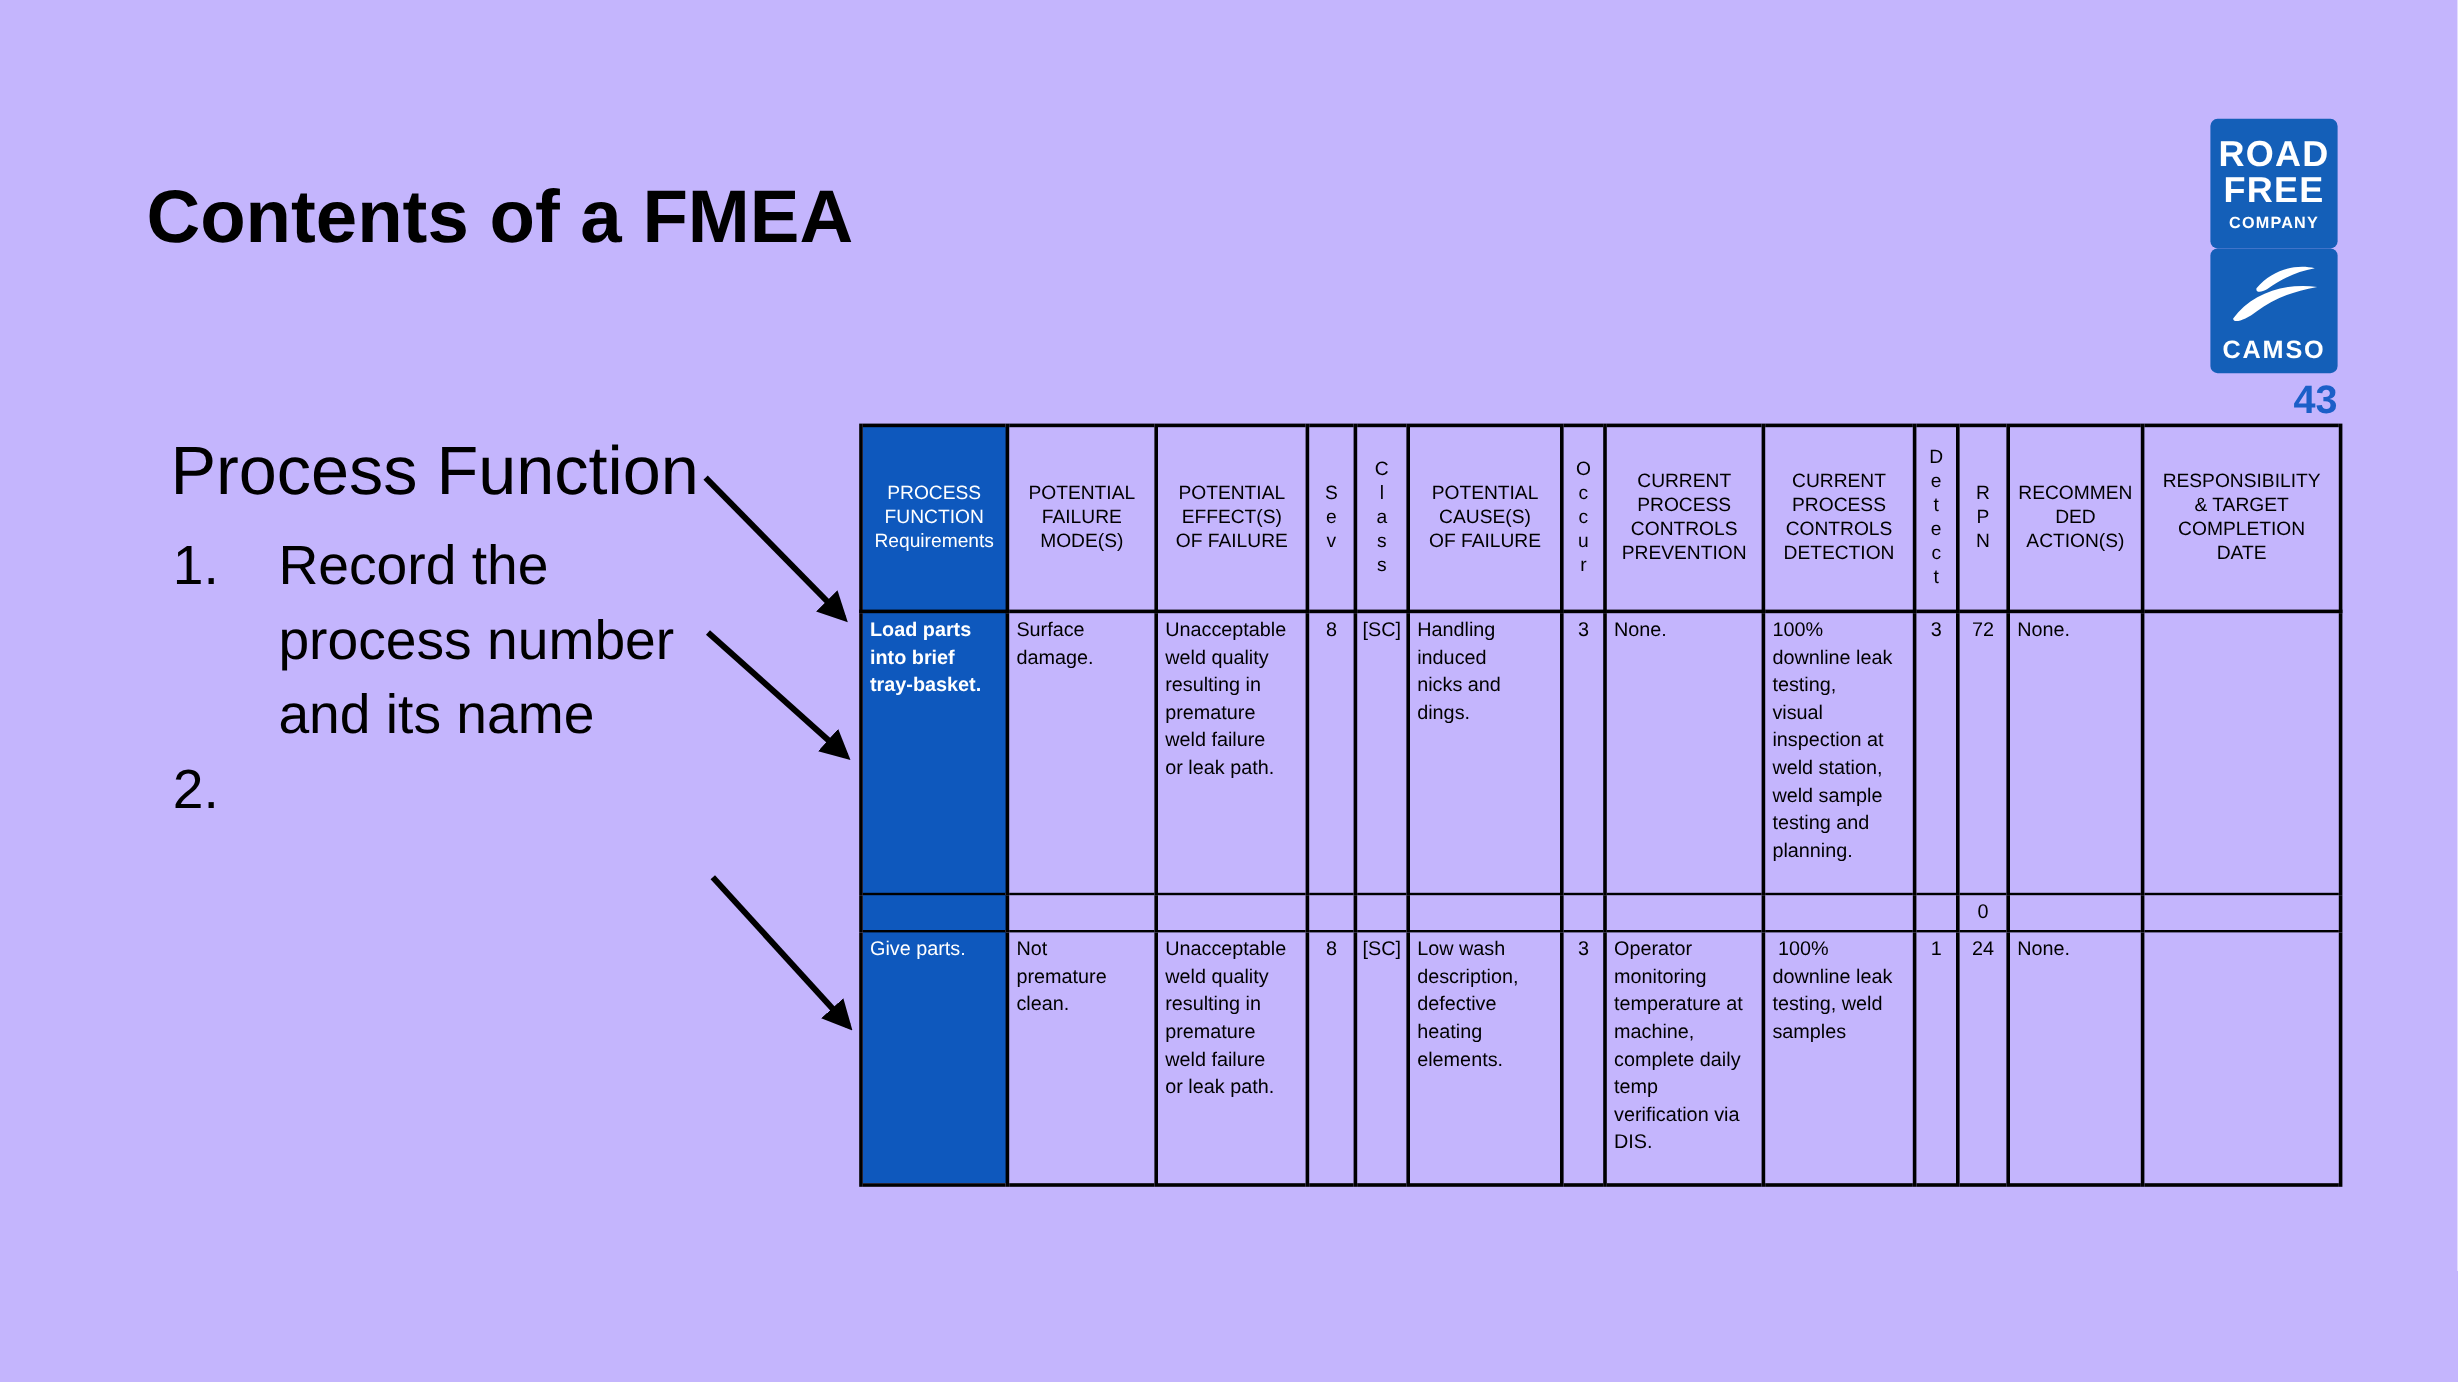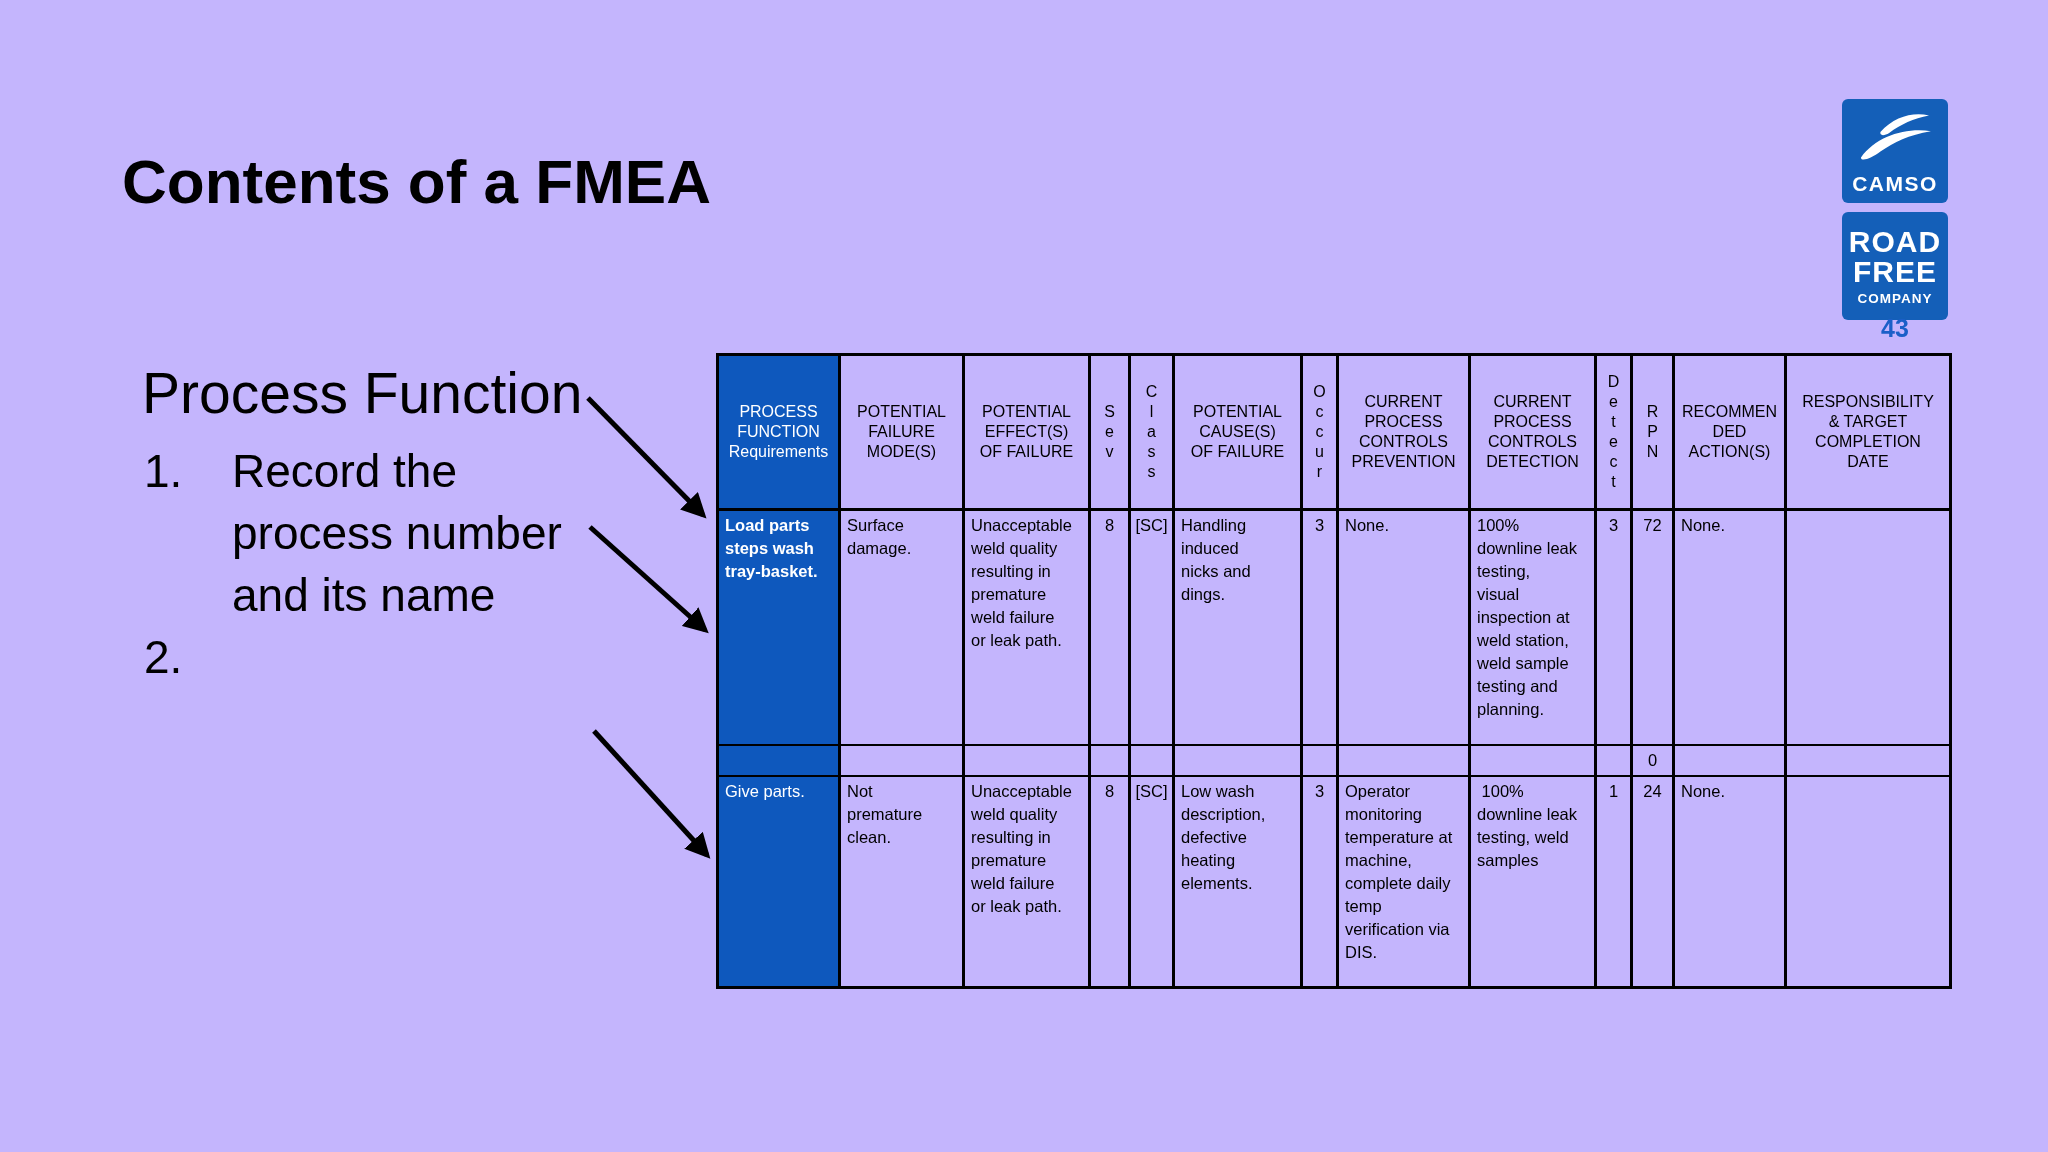--- a/index.html
+++ b/index.html
@@ -13,22 +13,22 @@
   }
   
   .logo { position:absolute; left:1842px; top:99px; width:106px; }
   .logo-box { width:106px; background:#145fb8; border-radius:6px; color:#fff; text-align:center; box-sizing:border-box; }
   .logo-camso { height:104px; position:relative; margin-bottom:9px; }
   .camso-swoosh { position:absolute; left:0; top:2px; width:106px; height:70px; }
   .camso-text { position:absolute; bottom:7px; width:100%; font-weight:bold; font-size:21px; letter-spacing:1.5px; }
   .logo-road { height:108px; display:flex; flex-direction:column; justify-content:center; line-height:1.02; }
   .road-line { font-size:30px; font-weight:bold; letter-spacing:1px; }
   .company-line { font-size:13.5px; font-weight:bold; letter-spacing:1px; margin-top:4px; }
-  .page-num { position:absolute; left:1842px; top:314px; width:106px; text-align:center;
-              color:#1b5fc8; font-weight:bold; font-size:25px; }
+  .page-num { position:absolute; left:1842px; top:314px; width:106px; text-align:right;
+              color:#1b5fc8; font-weight:bold; font-size:33px; }
   
   .pf-heading { position:absolute; left:124px; top:360px; font-size:57px; white-space:nowrap;margin-left:18px; }
   .pf-list { position:absolute; left:144px; top:440px; font-size:46px; line-height:62px; width:480px; }
   .pf-item { position:relative; padding-left:88px; white-space:pre-line; }
   .pf-num { position:absolute; left:0; top:0; }
   
   .arrows { position:absolute; left:0; top:0; width:2048px; height:1152px; pointer-events:none; }
   
   .fmea {
     position:absolute; left:716px; top:353px;
@@ -53,31 +53,31 @@
   .fmea tbody tr:first-child td.bluecell { font-weight:bold; }
 </style>
 </head>
 <body>
 
 <div class="slide">
 
   <div class="title">Contents of a FMEA</div>
 
   <div class="logo">
+    <div class="logo-box logo-road">
+      <div class="road-line">ROAD</div>
+      <div class="road-line">FREE</div>
+      <div class="company-line">COMPANY</div>
+    </div>
     <div class="logo-box logo-camso">
       <svg class="camso-swoosh" viewBox="0 0 106 72" xmlns="http://www.w3.org/2000/svg">
         <path d="M38,32 C52,16 72,11 88,15 C72,18 59,24 47,33 C42,36 37,36 38,32 Z" fill="#ffffff"></path>
         <path d="M18,58 C34,36 64,27 90,31 C67,35 52,42 38,52 C29,59 18,63 18,58 Z" fill="#ffffff"></path>
       </svg>
       <div class="camso-text">CAMSO</div>
-    </div>
-    <div class="logo-box logo-road">
-      <div class="road-line">ROAD</div>
-      <div class="road-line">FREE</div>
-      <div class="company-line">COMPANY</div>
     </div>
   </div>
   <div class="page-num">43</div>
 
   <div class="pf-heading">Process Function</div>
   <ol class="pf-list" id="pf-list" style="margin:0;padding:0;list-style:none;">
       <li class="pf-item"><span class="pf-num">1.</span><span>Record the
 process number
 and its name</span></li>
       <li class="pf-item"><span class="pf-num">2.</span></li>
@@ -159,21 +159,21 @@
 ACTION(S)</th>
           <th>RESPONSIBILITY
 &amp; TARGET
 COMPLETION
 DATE</th>
         </tr>
       </thead>
     <tbody id="fmea-body">
         <tr style="height: 235px;">
           <td class="bluecell">Load parts
-steps wash
+into brief
 tray-basket.</td>
           <td>Surface
 damage.</td>
           <td>Unacceptable
 weld quality
 resulting in
 premature
 weld failure
 or leak path.</td>
           <td class="num">8</td>

